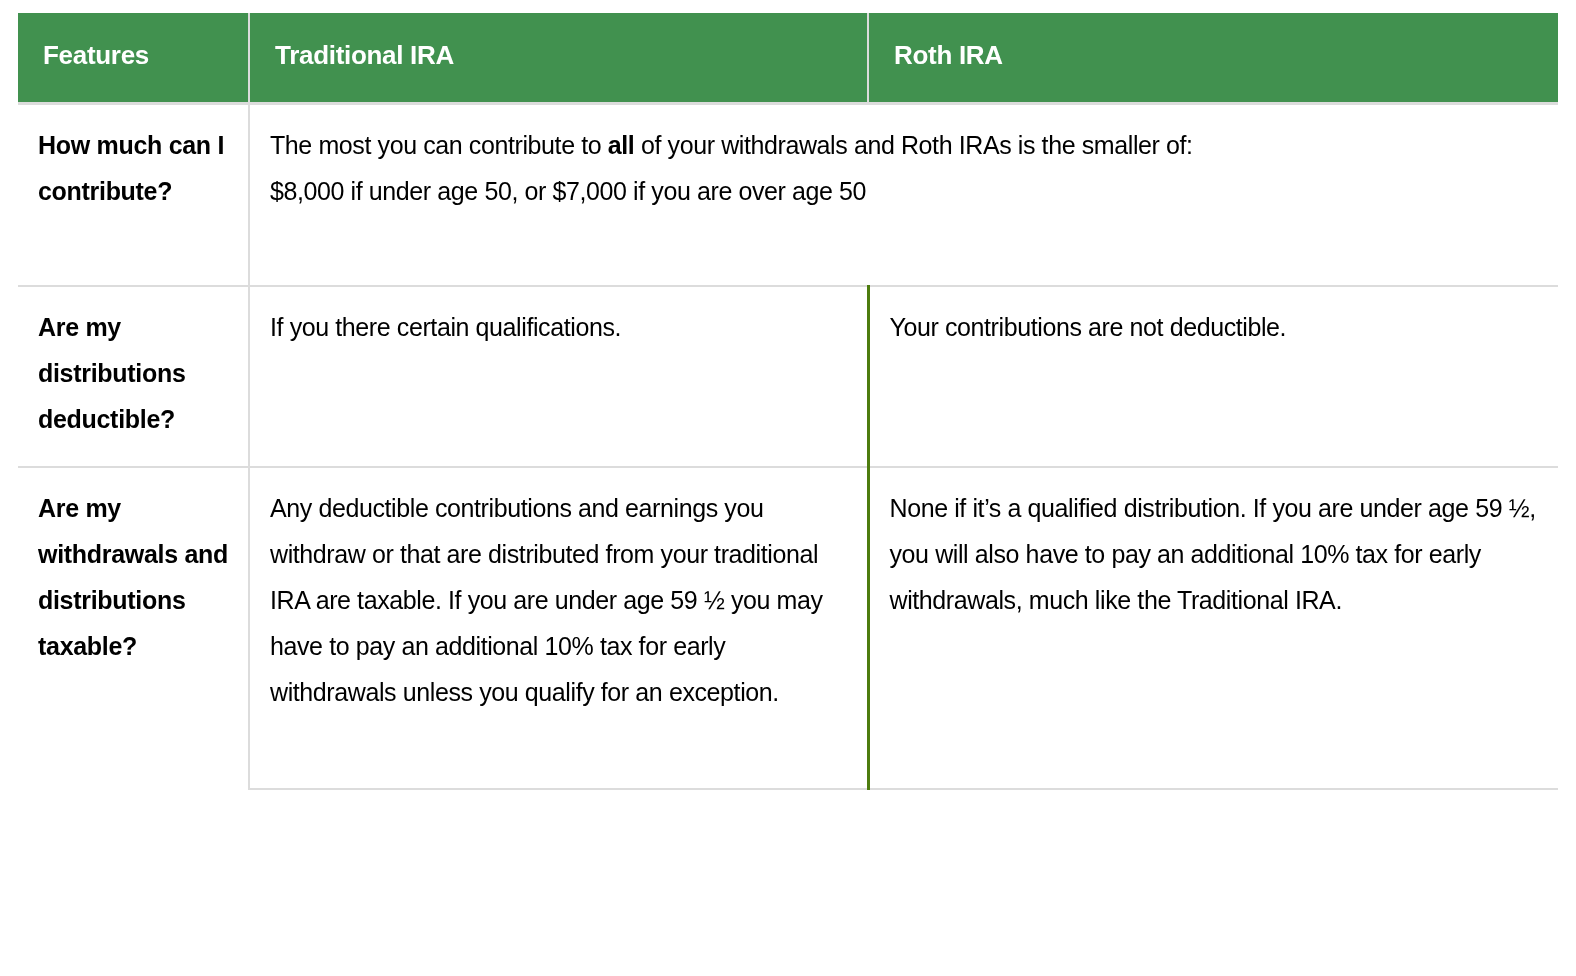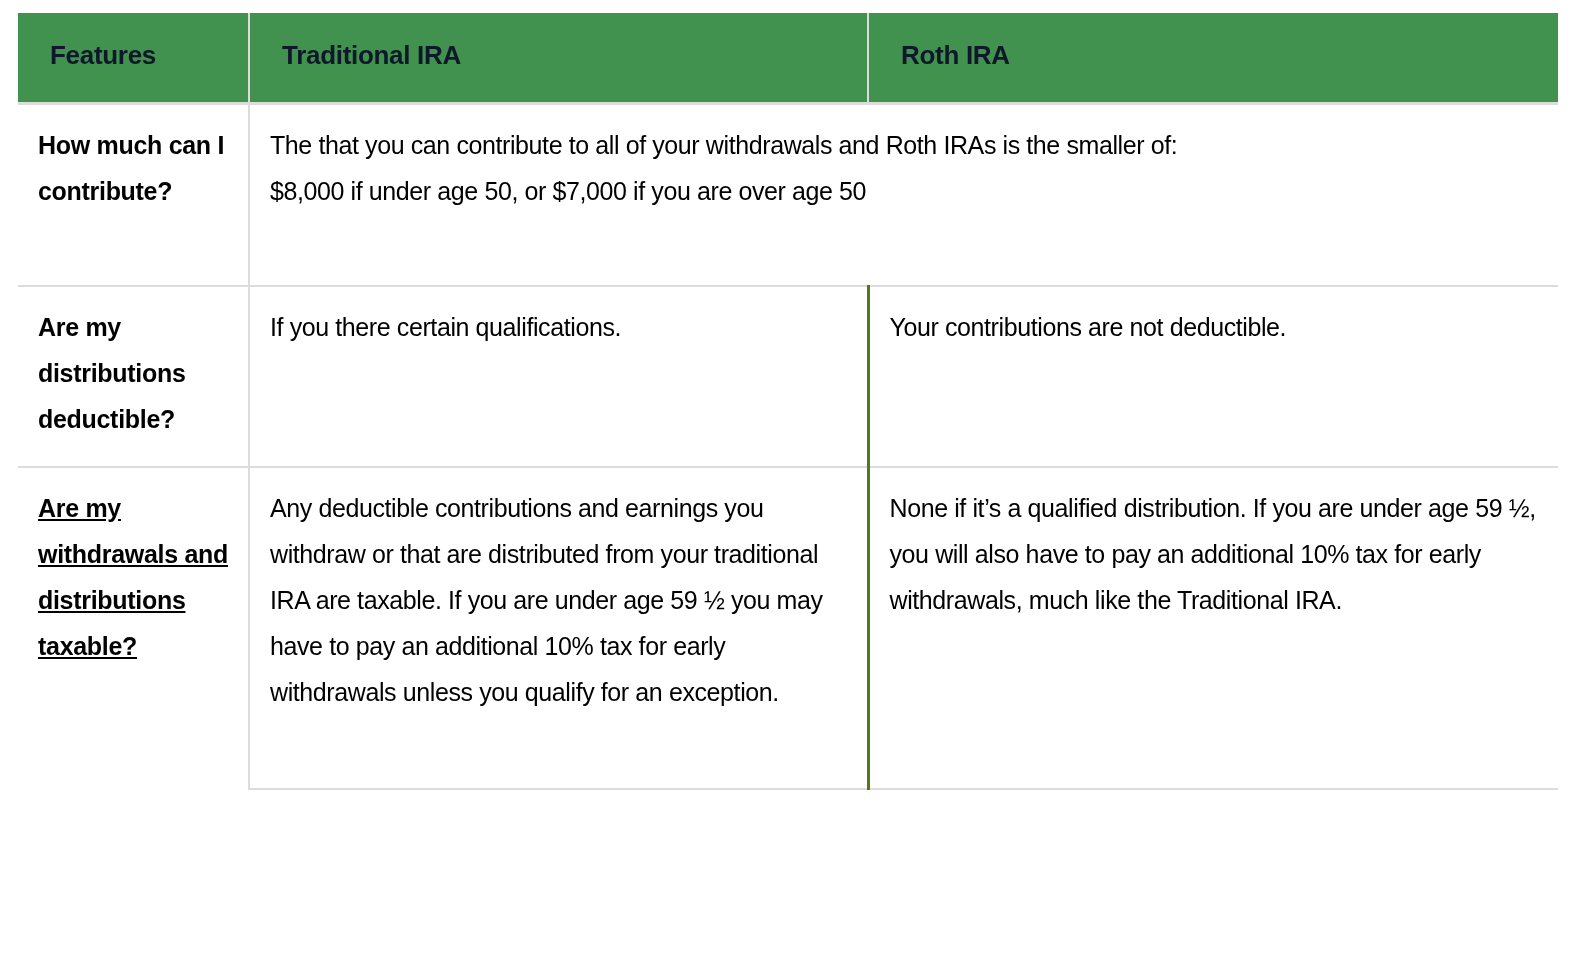--- a/index.html
+++ b/index.html
@@ -21,26 +21,26 @@
     table {
       border-collapse: collapse;
       width: 1540px;
       table-layout: fixed;
     }
     col.c1 { width: 231px; }
     col.c2 { width: 619px; }
     col.c3 { width: 690px; }
     thead th {
       background: #41914f;
-      color: #0f172a;
+      color: #ffffff;
       font-weight: bold;
       font-size: 26px;
       text-align: left;
       height: 85px;
-      padding: 0 0 4px 32px;
+      padding: 0 0 4px 25px;
       vertical-align: middle;
       border-left: 2px solid #dcdcdc;
       border-bottom: 3px solid #dcdcdc;
       letter-spacing: -0.3px;
     }
     thead th:first-child { border-left: none; }
     tbody td {
       vertical-align: top;
       font-size: 25px;
       line-height: 46px;
@@ -49,28 +49,28 @@
       border-bottom: 2px solid #dcdcdc;
       letter-spacing: -0.4px;
     }
     tbody td:first-child {
       border-left: none;
       font-weight: bold;
       padding-left: 20px;
       padding-right: 8px;
       letter-spacing: -0.3px;
     }
-    tbody tr:last-child td:first-child { border-bottom: none; text-decoration: underline; }
+    tbody tr:last-child td:first-child { border-bottom: none; }
     tbody td.c3cell { border-left: 3px solid #4d7c0f; }
     tr.r1 td { height: 163px; }
     tr.r2 td { height: 162px; }
     tr.r3 td { height: 163px; }
     tr.r4 td { height: 303px; }
     td.span-cell { padding-right: 20px; }
-    .bold { font-weight: normal; }
+    .bold { font-weight: bold; }
   </style>
 </head>
 <body>
 
 <div class="table-wrap">
   <table>
     <colgroup>
       <col class="c1">
         <col class="c2">
         <col class="c3">
@@ -79,21 +79,21 @@
       <tr>
         <th>Features</th>
         <th>Traditional IRA</th>
         <th>Roth IRA</th>
       </tr>
     </thead>
     <tbody>
       <tr class="r1">
         <td>How much can I contribute?</td>
         <td colspan="2" class="span-cell">
-          <span>The that you can contribute to </span><span class="bold">all</span><span> of your withdrawals and Roth IRAs is the smaller of:</span><br>
+          <span>The most you can contribute to </span><span class="bold">all</span><span> of your withdrawals and Roth IRAs is the smaller of:</span><br>
           <span>$8,000 if under age 50, or $7,000 if you are over age 50</span>
         </td>
       </tr>
       <tr class="r2">
         <td>Are my distributions deductible?</td>
         <td>If you there certain qualifications.</td>
         <td class="c3cell">Your contributions are not deductible.</td>
       </tr>
       <tr class="r4">
         <td>Are my withdrawals and distributions taxable?</td>

